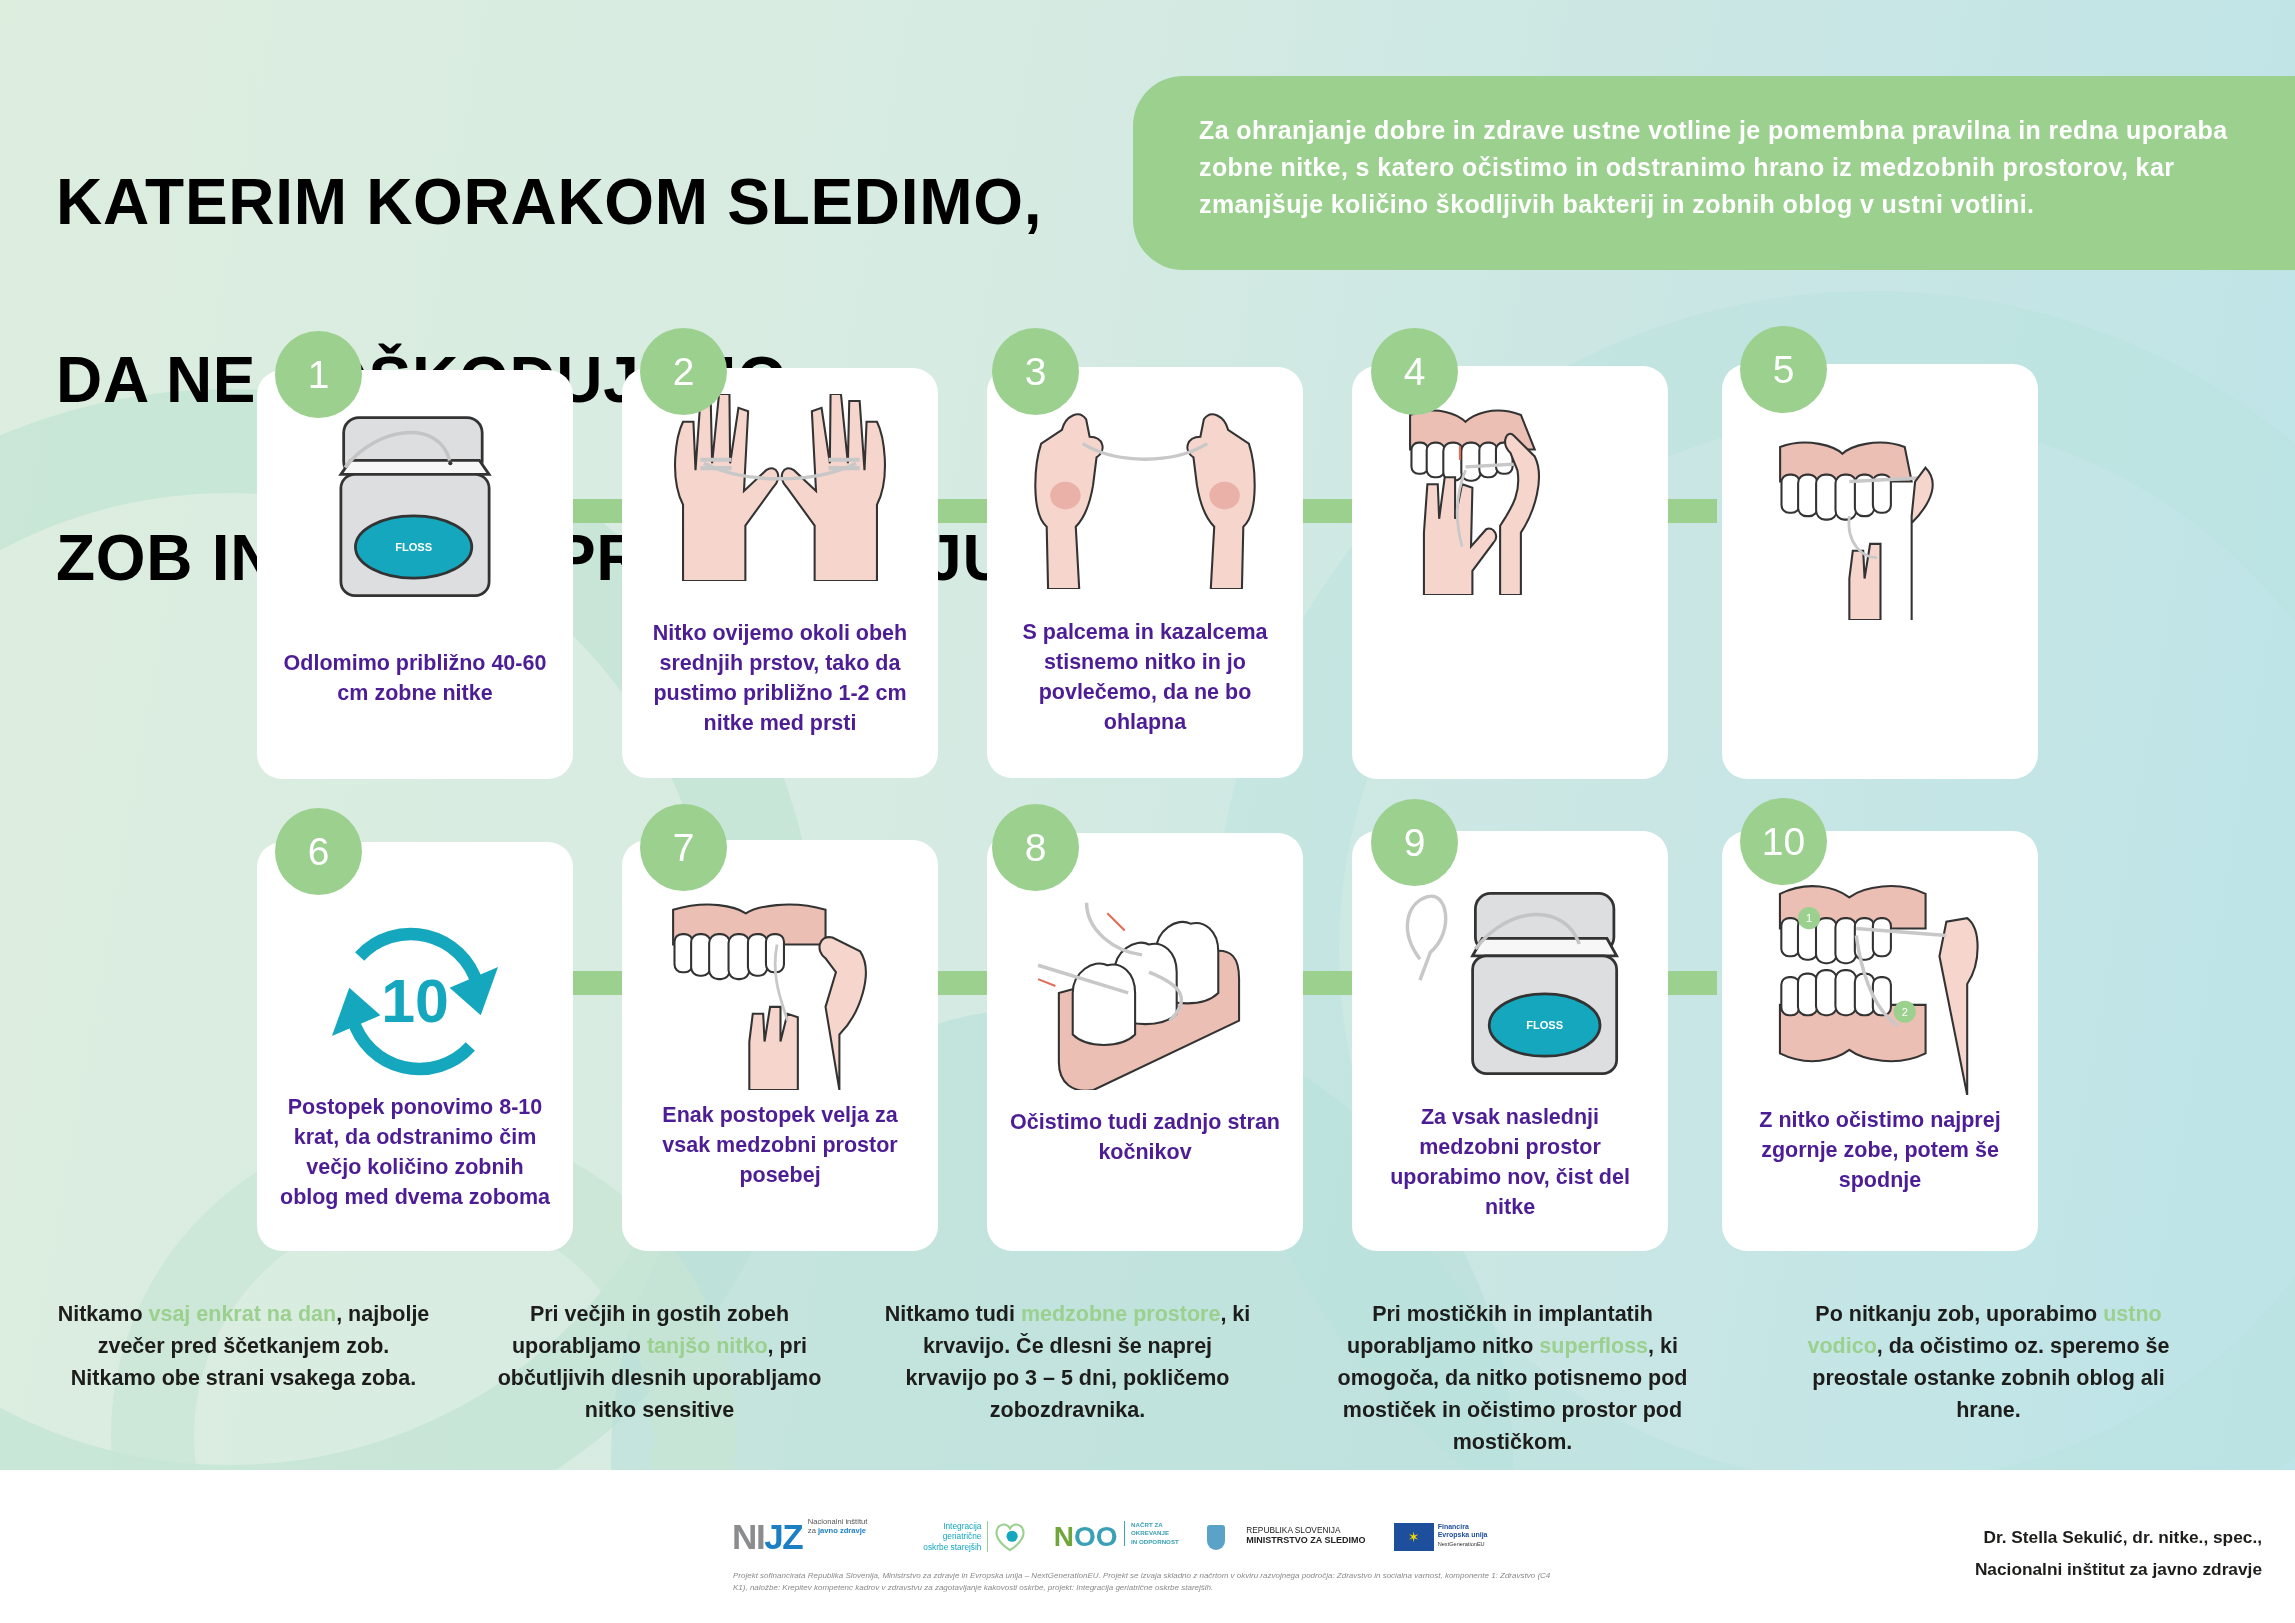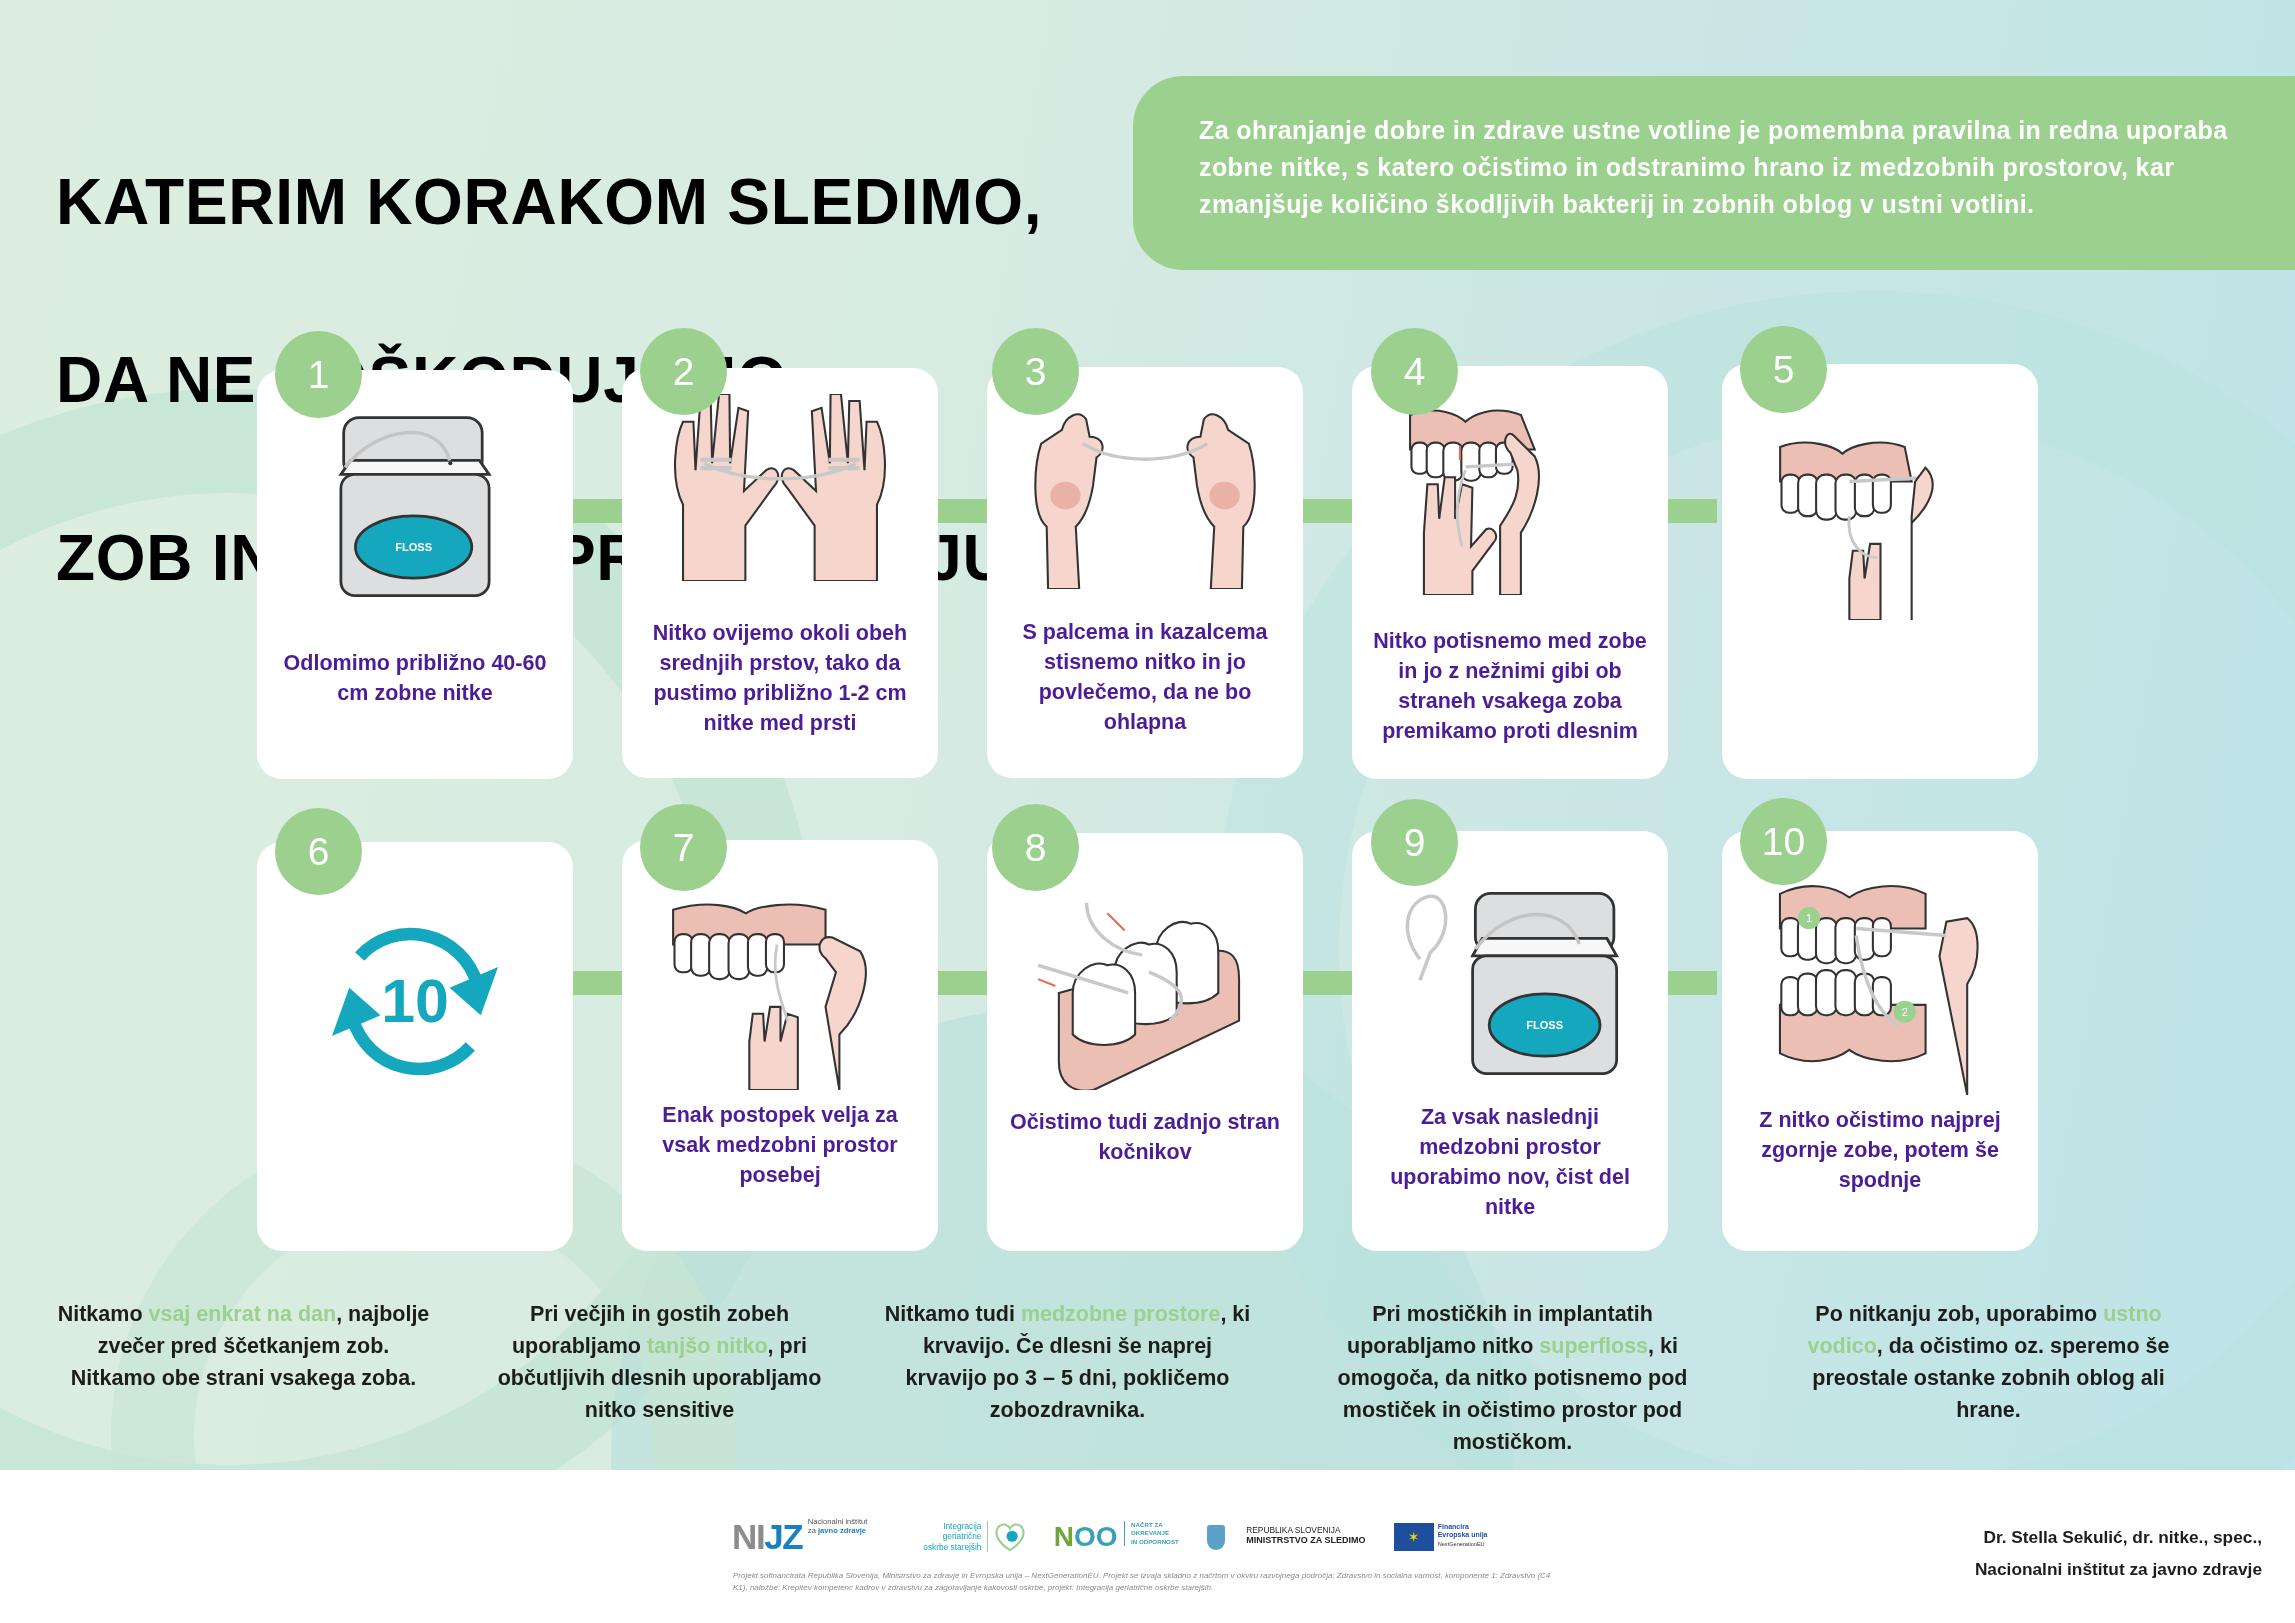--- a/index.html
+++ b/index.html
@@ -167,21 +167,20 @@
         <rect x="120" y="50" width="26" height="50" rx="11"></rect>
           <rect x="144" y="50" width="24" height="45" rx="10"></rect>
       </g>
       <path d="M100 85 L190 80" stroke="#c8c8c8" stroke-width="5"></path>
       <path d="M92 55 L92 75" stroke="#e36c55" stroke-width="3"></path>
       <path d="M180 270 L180 180 C200 150 215 100 200 70 L170 40 C160 30 150 50 165 65 L175 90 C180 120 170 140 150 170 L150 270 Z" fill="#f6d6cc" stroke="#333" stroke-width="3"></path>
       <path d="M40 270 L40 180 L45 110 L60 110 L62 160 L70 100 L85 100 L85 160 L95 110 L110 115 L108 200 L130 175 C140 170 150 185 140 195 L110 235 L110 270 Z" fill="#f6d6cc" stroke="#333" stroke-width="3"></path>
       <path d="M100 90 C80 140 90 180 95 200" fill="none" stroke="#c8c8c8" stroke-width="4"></path>
     </svg>
   </div>
-  <div class="card-text" style="top:260px">Nitko potisnemo med zobe in jo z nežnimi gibi ob straneh vsakega zoba premikamo proti dlesnim</div>
 </div>
 <div class="num" style="left:1371px;top:328px">4</div>
 
 <div class="card" style="left:1722px;top:364px;height:415px">
   <div class="illus" style="top:76px;height:180px">
     <svg width="229" height="180" viewBox="0 0 330 260">
       <path d="M20 10 C60 -5 100 10 110 20 C120 10 160 -5 200 10 L210 60 L20 60 Z" fill="#ecbfb5" stroke="#333" stroke-width="3"></path>
       <g fill="#fff" stroke="#333" stroke-width="3">
         <rect x="22" y="50" width="26" height="55" rx="11"></rect>
           <rect x="46" y="50" width="28" height="60" rx="12"></rect>
@@ -202,20 +201,21 @@
 <div class="card" style="left:257px;top:842px;height:409px">
   <div class="illus" style="top:73px;height:173px">
     <svg width="180" height="173" viewBox="0 0 260 250">
       <path d="M40 150 A100 100 0 0 0 210 190" fill="none" stroke="#14a7bd" stroke-width="18"></path>
       <path d="M220 100 A100 100 0 0 0 50 60" fill="none" stroke="#14a7bd" stroke-width="18"></path>
       <polygon points="180,105 250,75 225,145" fill="#14a7bd"></polygon>
       <polygon points="80,145 10,175 35,105" fill="#14a7bd"></polygon>
       <text x="130" y="155" font-family="Liberation Sans, sans-serif" font-size="88" font-weight="bold" fill="#14a7bd" text-anchor="middle">10</text>
     </svg>
   </div>
+  <div class="card-text" style="top:250px">Postopek ponovimo 8-10 krat, da odstranimo čim večjo količino zobnih oblog med dvema zoboma</div>
 </div>
 <div class="num" style="left:275px;top:808px">6</div>
 
 <div class="card" style="left:622px;top:840px;height:411px">
   <div class="illus" style="top:56px;height:194px">
     <svg width="229" height="194" viewBox="0 0 330 280">
       <path d="M10 20 C60 5 100 15 115 25 C130 15 180 5 230 20 L230 70 L10 70 Z" fill="#ecbfb5" stroke="#333" stroke-width="3"></path>
       <g fill="#fff" stroke="#333" stroke-width="3">
         <rect x="12" y="55" width="26" height="55" rx="11"></rect>
           <rect x="36" y="55" width="28" height="60" rx="12"></rect>

